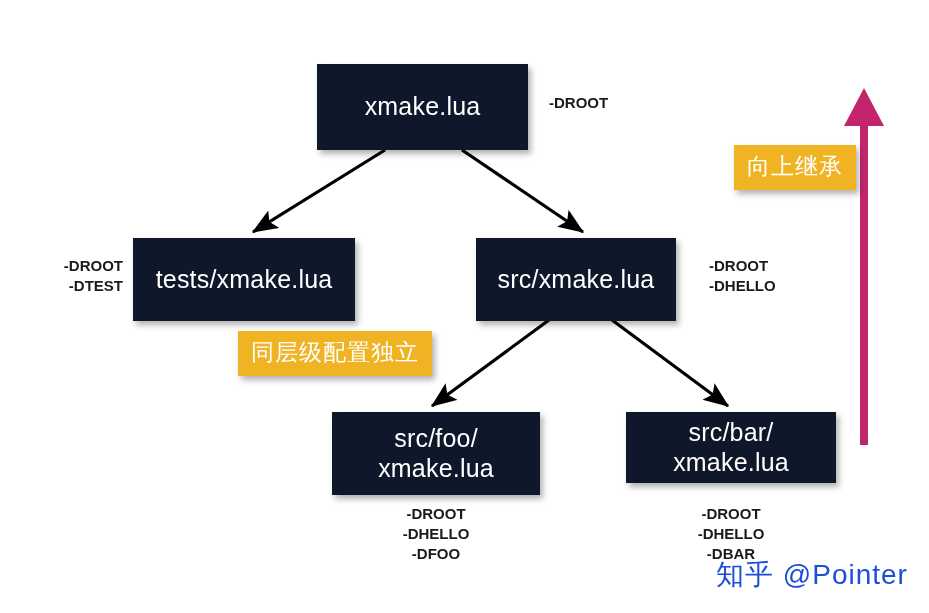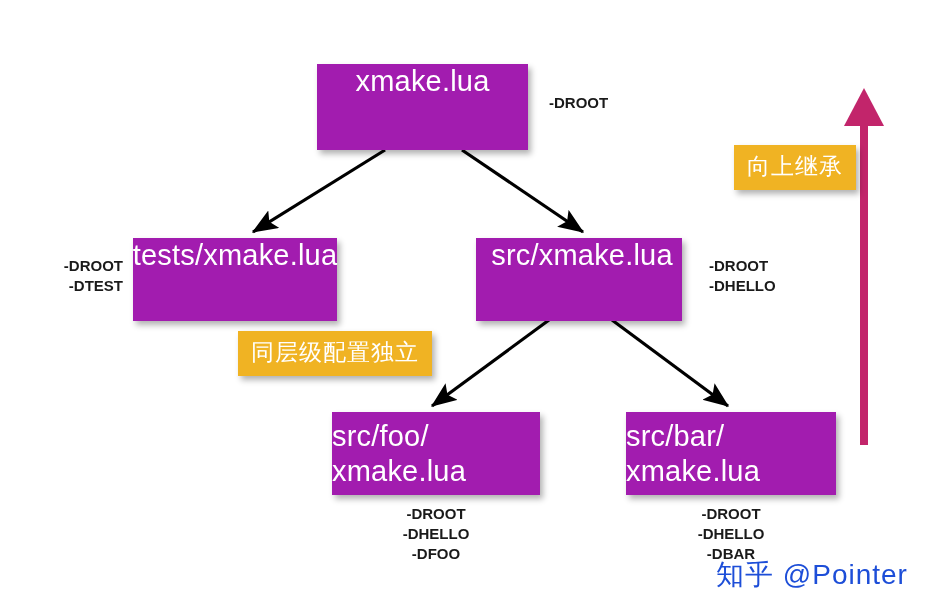--- a/index.html
+++ b/index.html
@@ -20,28 +20,28 @@
   .edges {
     position: absolute;
     left: 0;
     top: 0;
     width: 929px;
     height: 613px;
     pointer-events: none;
   }
   .node {
     position: absolute;
-    background: #a21caf;
+    background: #0f172a;
     box-shadow: 3px 4px 6px rgba(0,0,0,0.30);
     display: flex;
-    align-items: flex-start;
+    align-items: center;
     justify-content: center;
     text-align: center;
     color: #ffffff;
-    font-size: 29px;
+    font-size: 25px;
     font-weight: 400;
     line-height: 1.18;
     letter-spacing: 0.2px;
     z-index: 3;
   }
   .node .line2 { display: block; }
   .flag {
     position: absolute;
     color: #1a1a1a;
     font-size: 15px;
@@ -97,34 +97,34 @@
     <g>
       <line x1="864" y1="445" x2="864" y2="118" stroke="#c2256b" stroke-width="8"></line>
       <polygon points="864,88 884,126 844,126" fill="#c2256b"></polygon>
     </g>
   </svg>
 
   <div class="node" style="left:317px; top:64px; width:211px; height:86px;">
     <span>xmake.lua</span>
   </div>
 
-  <div class="node" style="left:133px; top:238px; width:204px; height:83px;">
+  <div class="node" style="left:133px; top:238px; width:222px; height:83px;">
     <span>tests/xmake.lua</span>
   </div>
 
-  <div class="node" style="left:476px; top:238px; width:200px; height:83px;padding-left:6px;">
+  <div class="node" style="left:476px; top:238px; width:200px; height:83px;">
     <span>src/xmake.lua</span>
   </div>
 
   <div class="node" style="left:332px; top:412px; width:208px; height:83px; flex-direction:column;">
     <span>src/foo/</span>
     <span class="line2">xmake.lua</span>
   </div>
 
-  <div class="node" style="left:626px; top:412px; width:210px; height:83px; flex-direction:column;">
+  <div class="node" style="left:626px; top:412px; width:210px; height:71px; flex-direction:column;">
     <span>src/bar/</span>
     <span class="line2">xmake.lua</span>
   </div>
 
   <div class="flag left" style="left:549px; top:93px;">-DROOT</div>
 
   <div class="flag right" style="left:20px; top:256px; width:103px;">-DROOT
 -DTEST</div>
 
   <div class="flag left" style="left:709px; top:256px;">-DROOT

